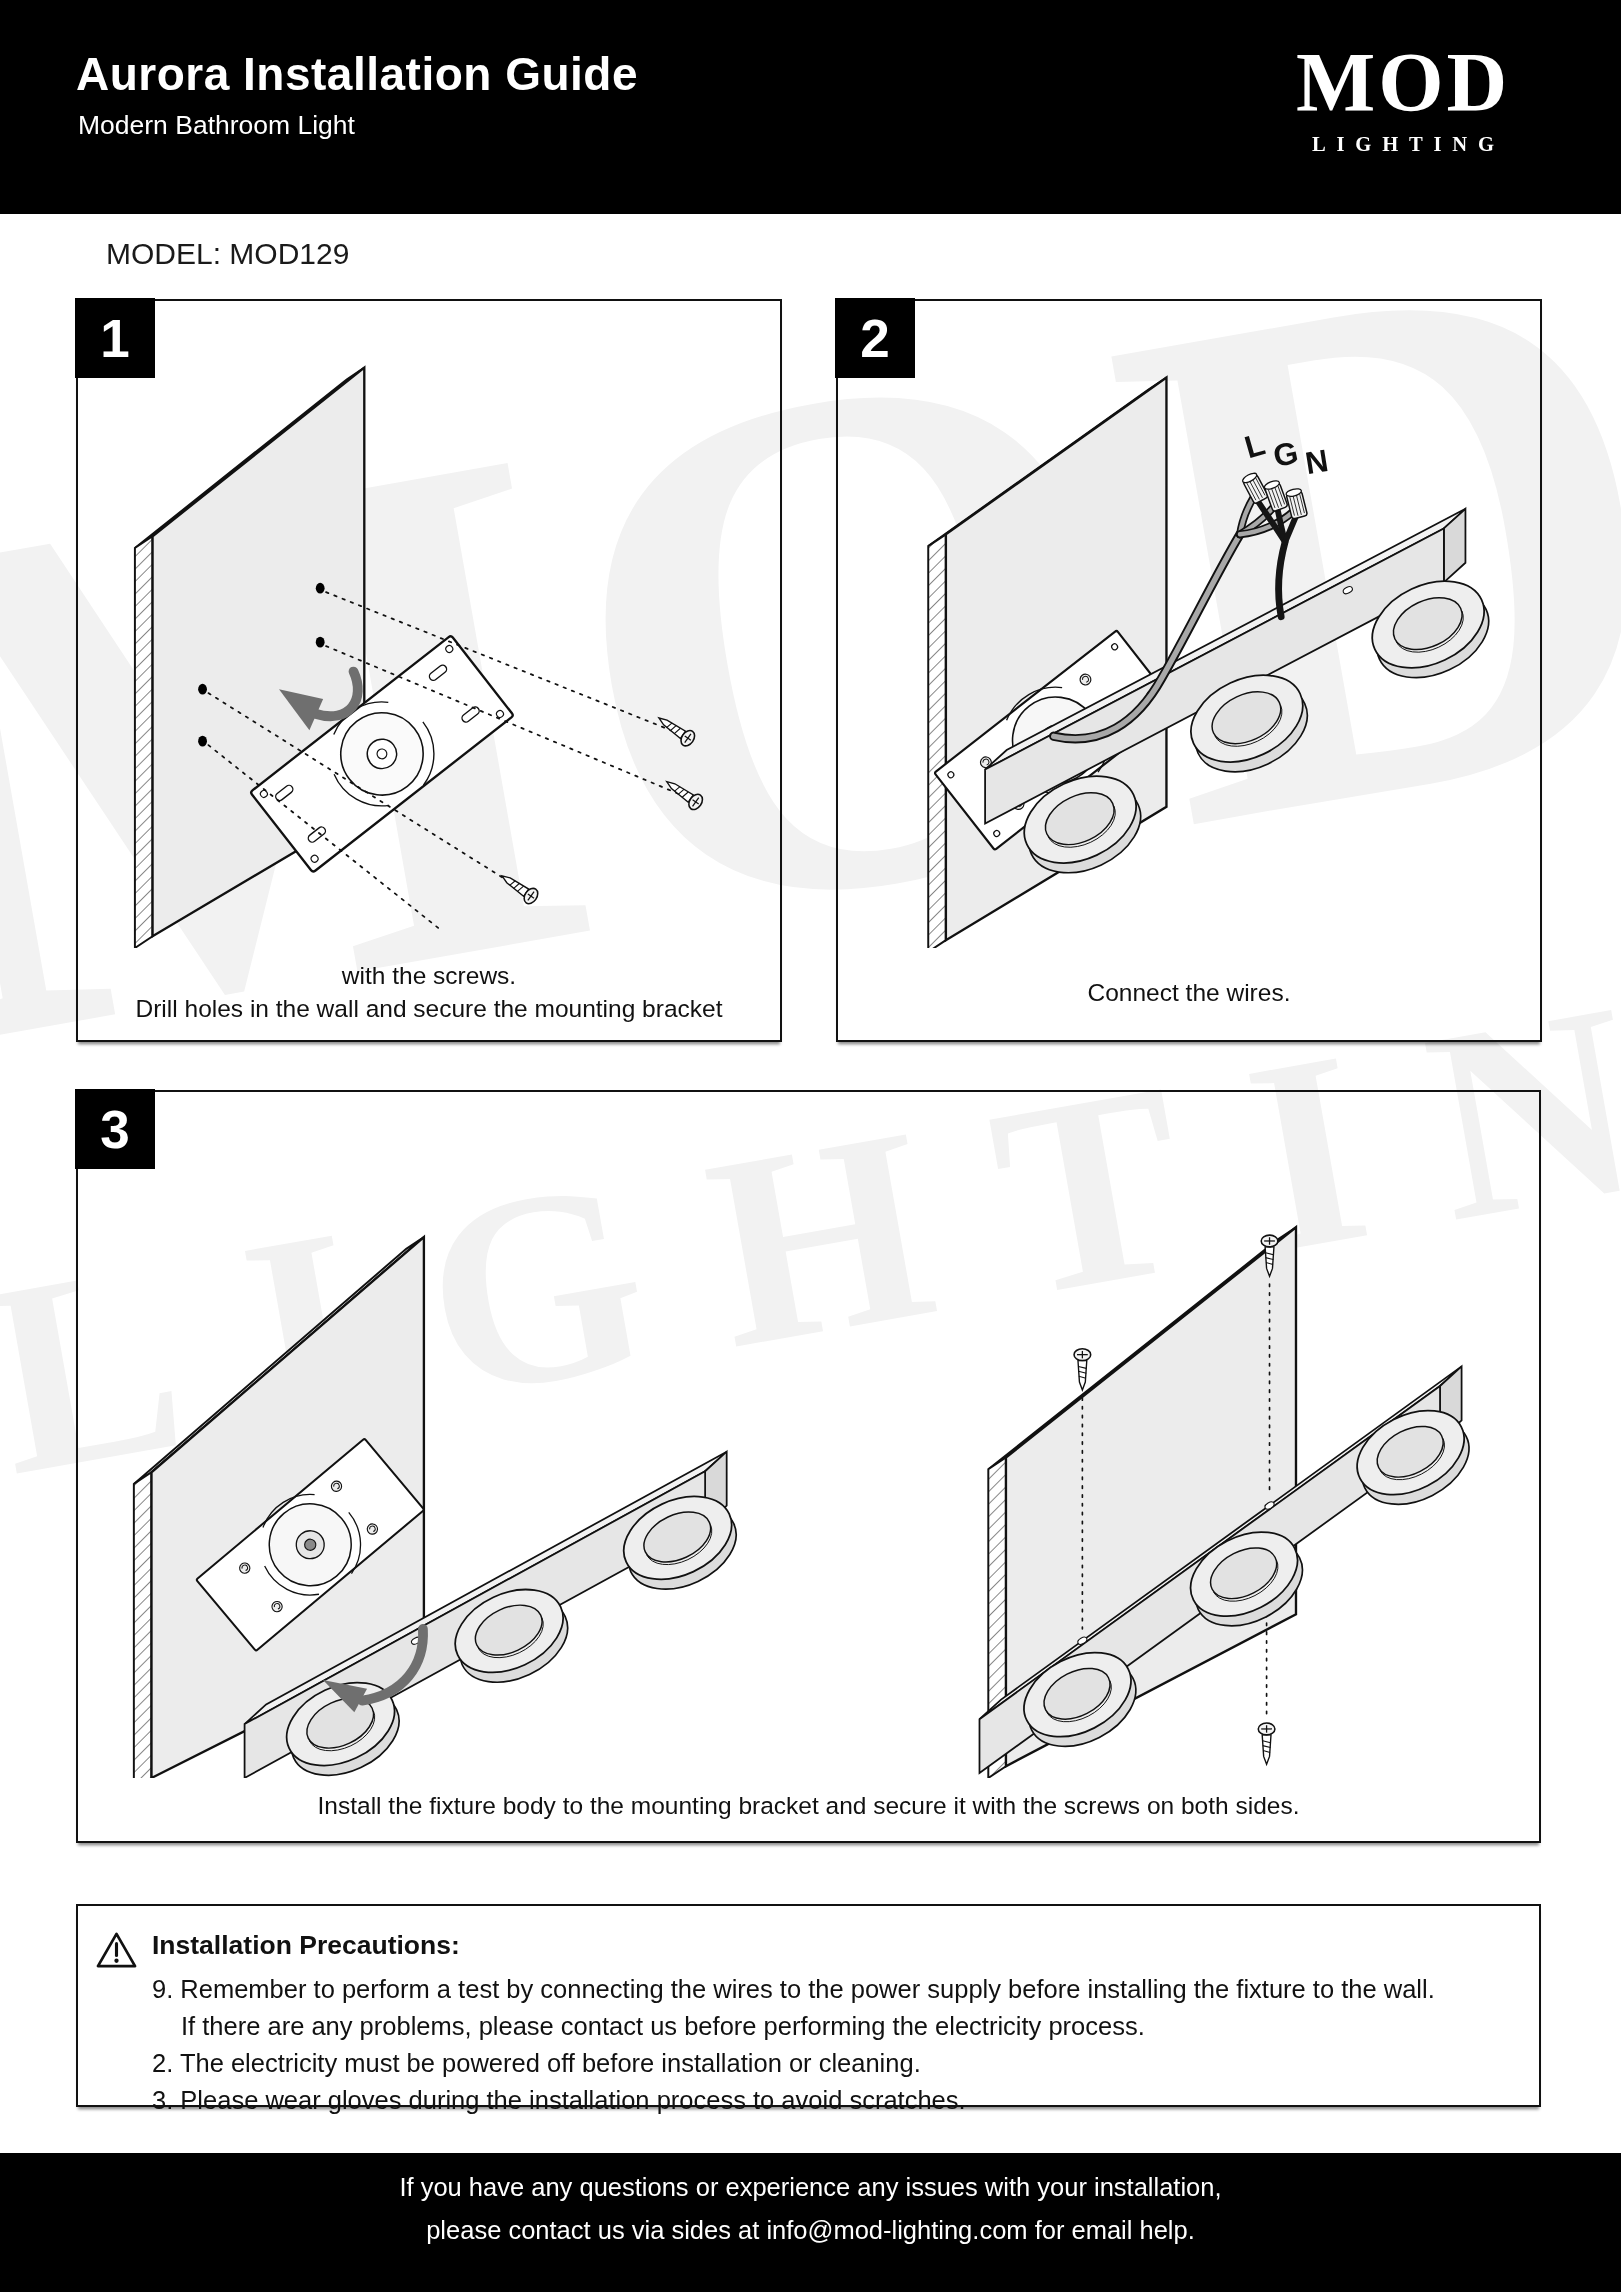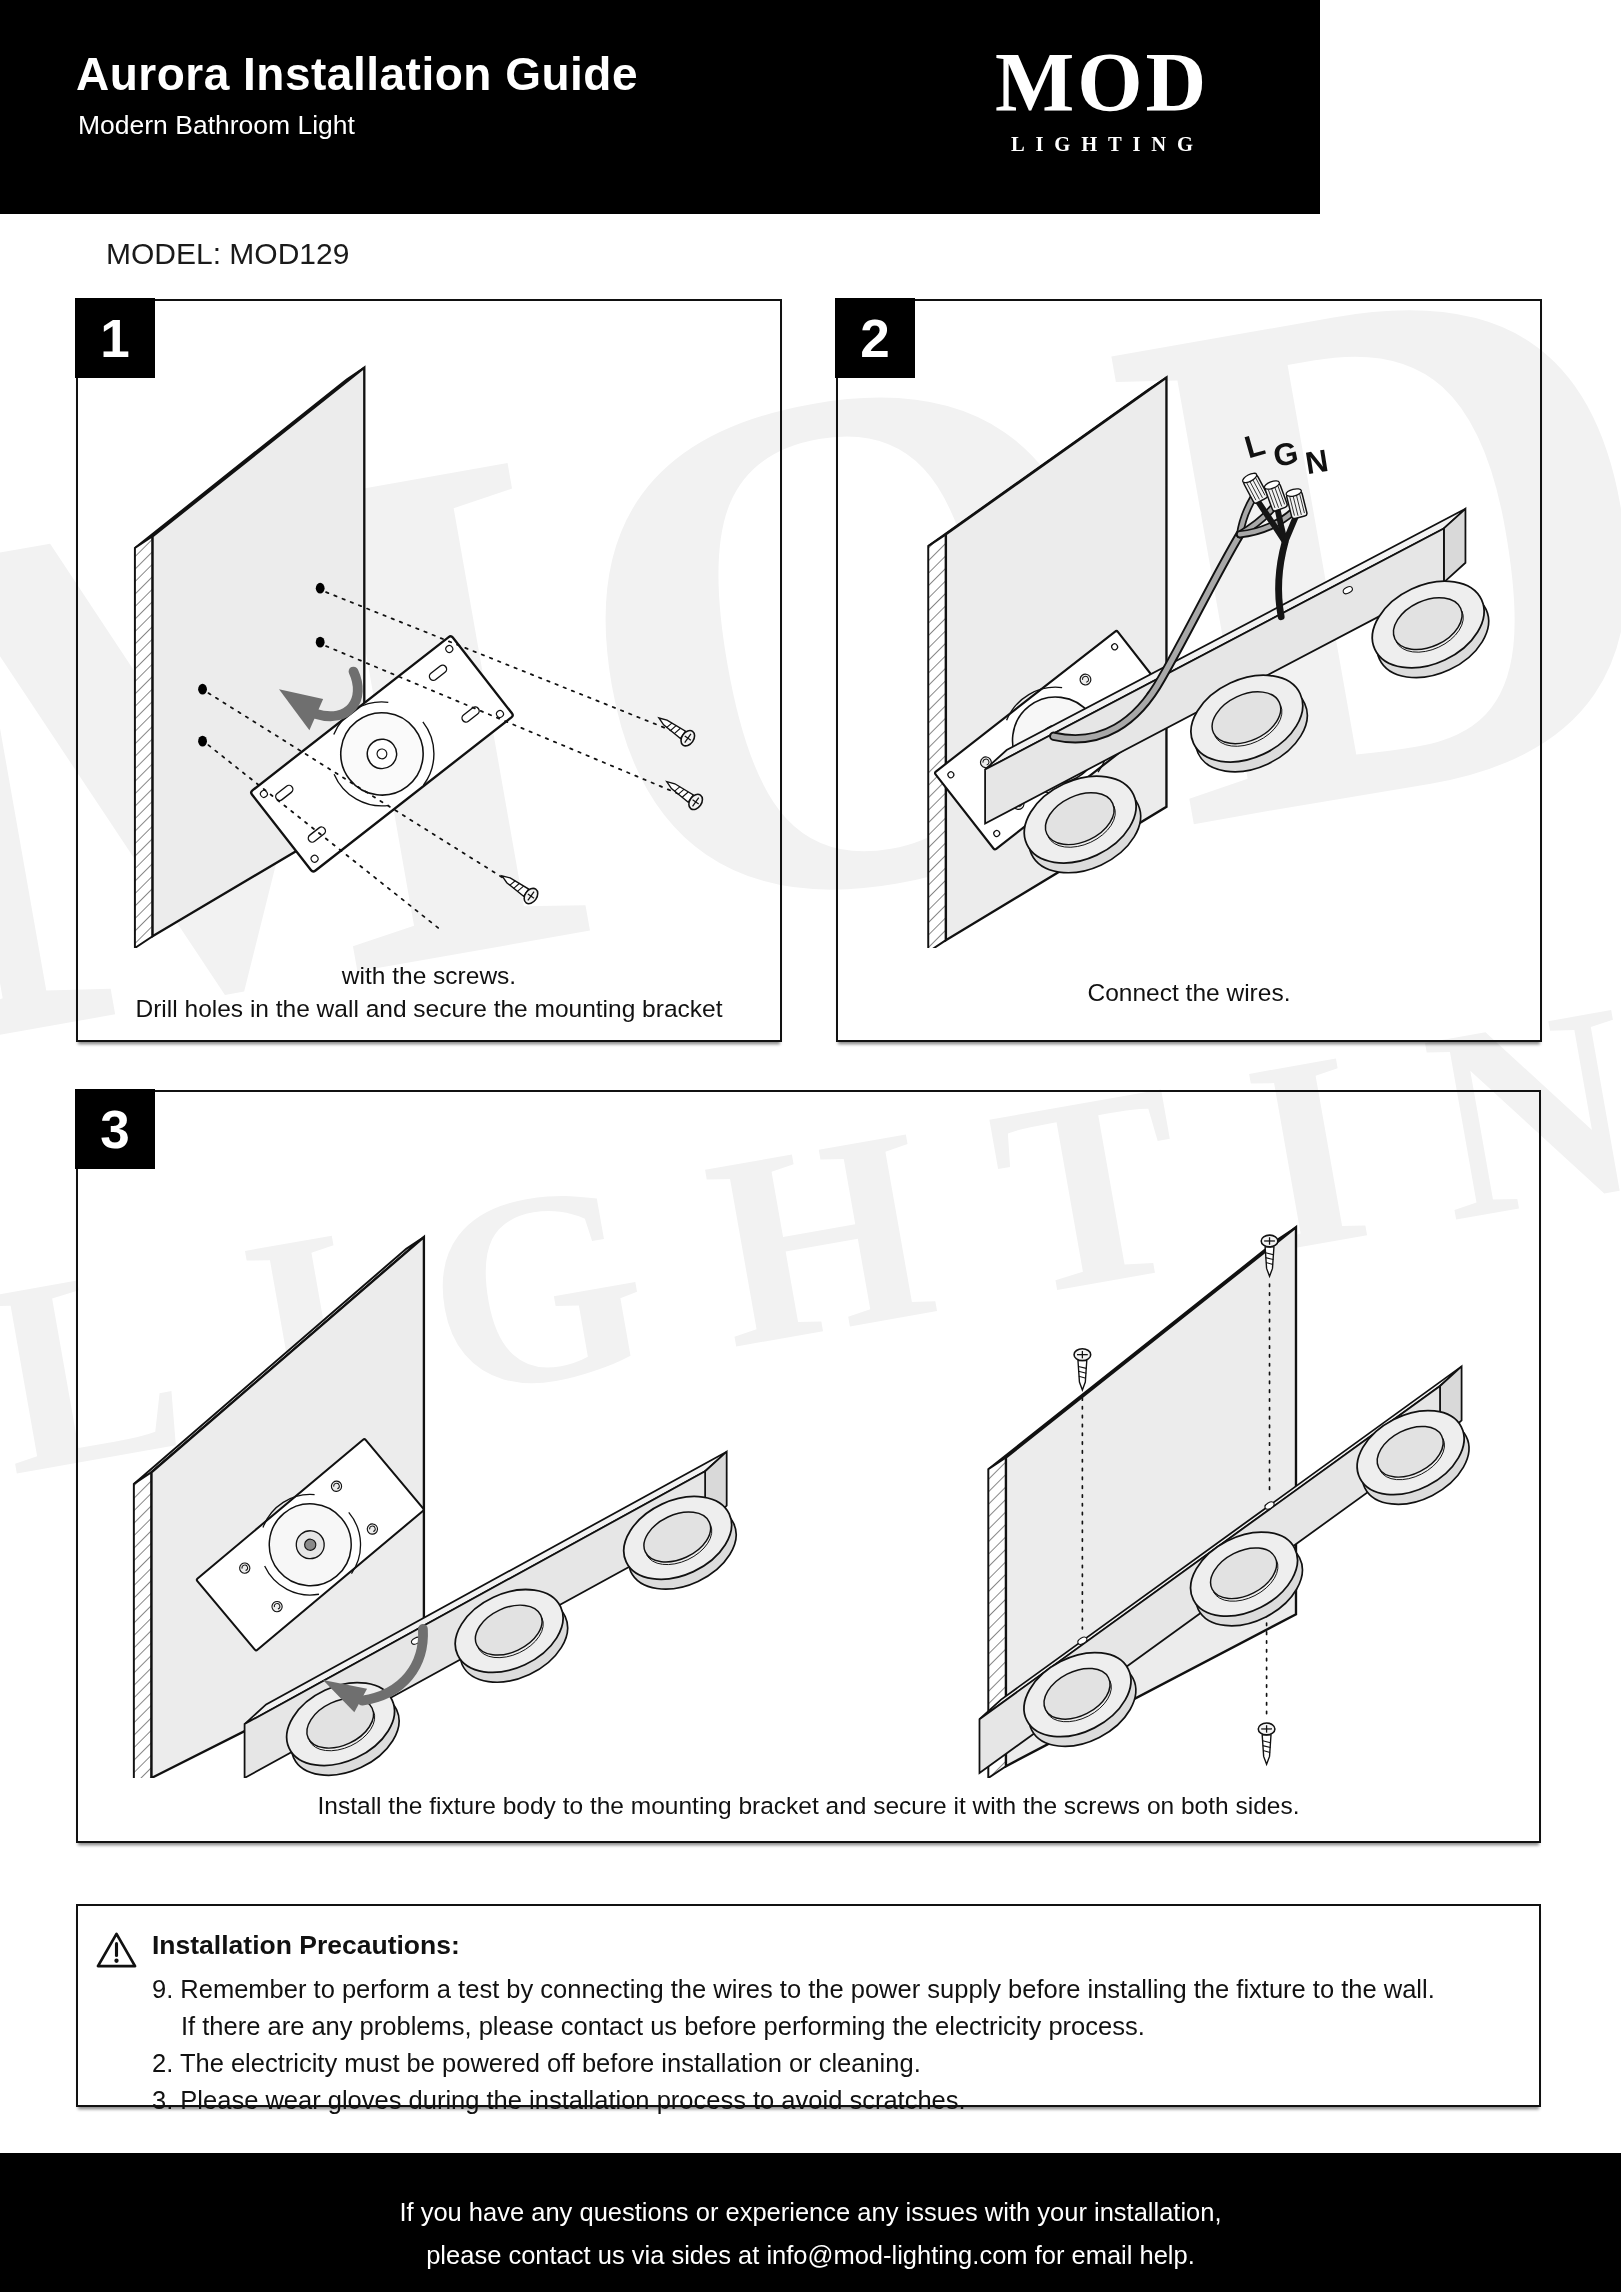--- a/index.html
+++ b/index.html
@@ -5,21 +5,21 @@
   html,body{margin:0;padding:0;background:#888;}
   .page{position:relative;width:1621px;height:2293px;background:#ffffff;overflow:hidden;
         font-family:"Liberation Sans",sans-serif;color:#111;margin:0 auto;}
   
   .watermark{position:absolute;top:284px;left:-88px;width:1794px;text-align:center;
              transform:rotate(-10deg);color:#f2f2f2;z-index:0;
              font-family:"Liberation Serif",serif;font-weight:bold;user-select:none;}
   .wm-mod{font-size:725px;line-height:1;letter-spacing:7.8px;}
   .wm-lighting{font-size:274px;line-height:1;letter-spacing:76px;margin-top:88px;}
   
-  .header{position:absolute;left:0;top:0;width:1320px;height:214px;background:#000;color:#fff;z-index:3;}
+  .header{position:absolute;left:0;top:0;width:1621px;height:214px;background:#000;color:#fff;z-index:3;}
   .header-title{position:absolute;left:76px;top:47px;font-size:46px;font-weight:bold;letter-spacing:0.5px;}
   .header-subtitle{position:absolute;left:78px;top:110px;font-size:26.5px;}
   .brand{position:absolute;right:71px;top:41px;width:294px;text-align:center;
          font-family:"Liberation Serif",serif;}
   .brand-name{font-size:84px;font-weight:bold;line-height:1;letter-spacing:2.9px;}
   .brand-tagline{font-size:20.6px;font-weight:bold;letter-spacing:10.8px;margin-top:7.8px;padding-left:10.8px;}
   
   .model-line{position:absolute;left:76px;top:237px;font-size:30px;z-index:2;color:#1a1a1a;margin-left:30px;}
   
   .panel{position:absolute;border:2.9px solid #111;background:transparent;z-index:1;
@@ -39,21 +39,21 @@
   .precautions{position:absolute;left:76px;top:1904px;width:1461px;height:199px;border:2.9px solid #111;
                z-index:1;background:transparent;box-shadow:0 4.9px 2.9px -2px rgba(0,0,0,0.45);}
   .prec-icon{position:absolute;left:16.7px;top:23.5px;}
   .prec-title{position:absolute;left:74px;top:23.5px;font-size:26.5px;font-weight:bold;}
   .prec-items{position:absolute;left:74px;top:65px;right:19.6px;}
   .prec-line{font-size:25.5px;line-height:37px;}
   .prec-cont{padding-left:29px;}
   
   .footer{position:absolute;left:0;top:2153px;width:1621px;height:139px;background:#000;color:#fff;
           z-index:3;text-align:center;}
-  .footer-inner{padding-top:38px;}
+  .footer-inner{padding-top:13px;}
   .footer-line{font-size:25.5px;line-height:43px;}
   .footer-email{font-weight:normal;}
   svg text{font-family:"Liberation Sans",sans-serif;}
 </style>
 </head>
 <body>
 
 <div class="page">
 
   <div class="watermark">

